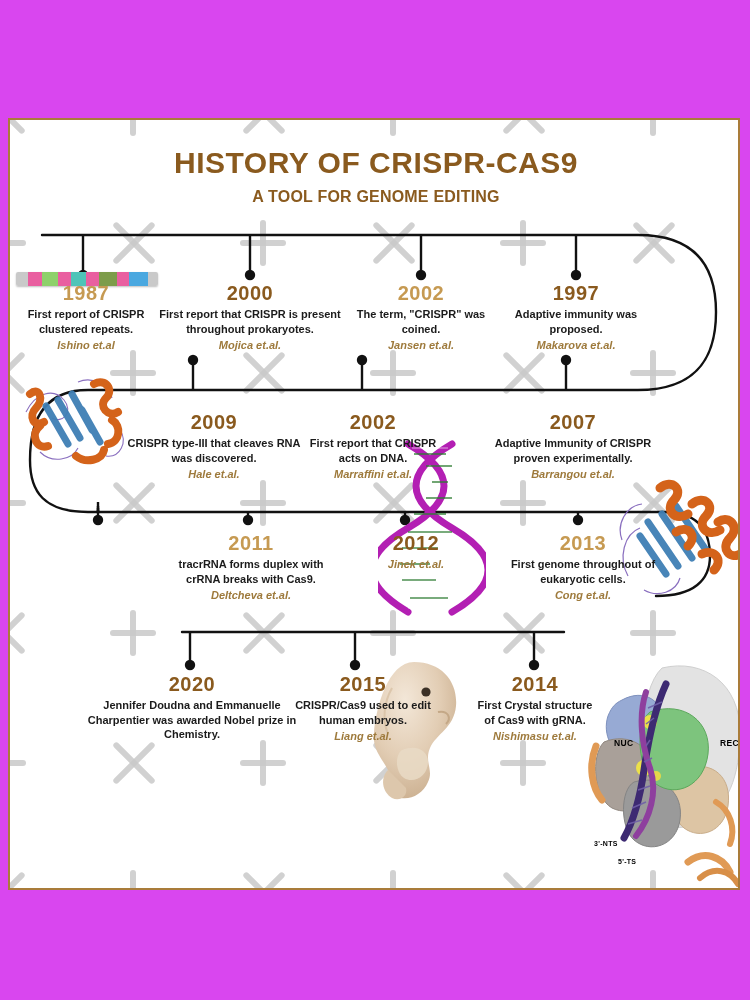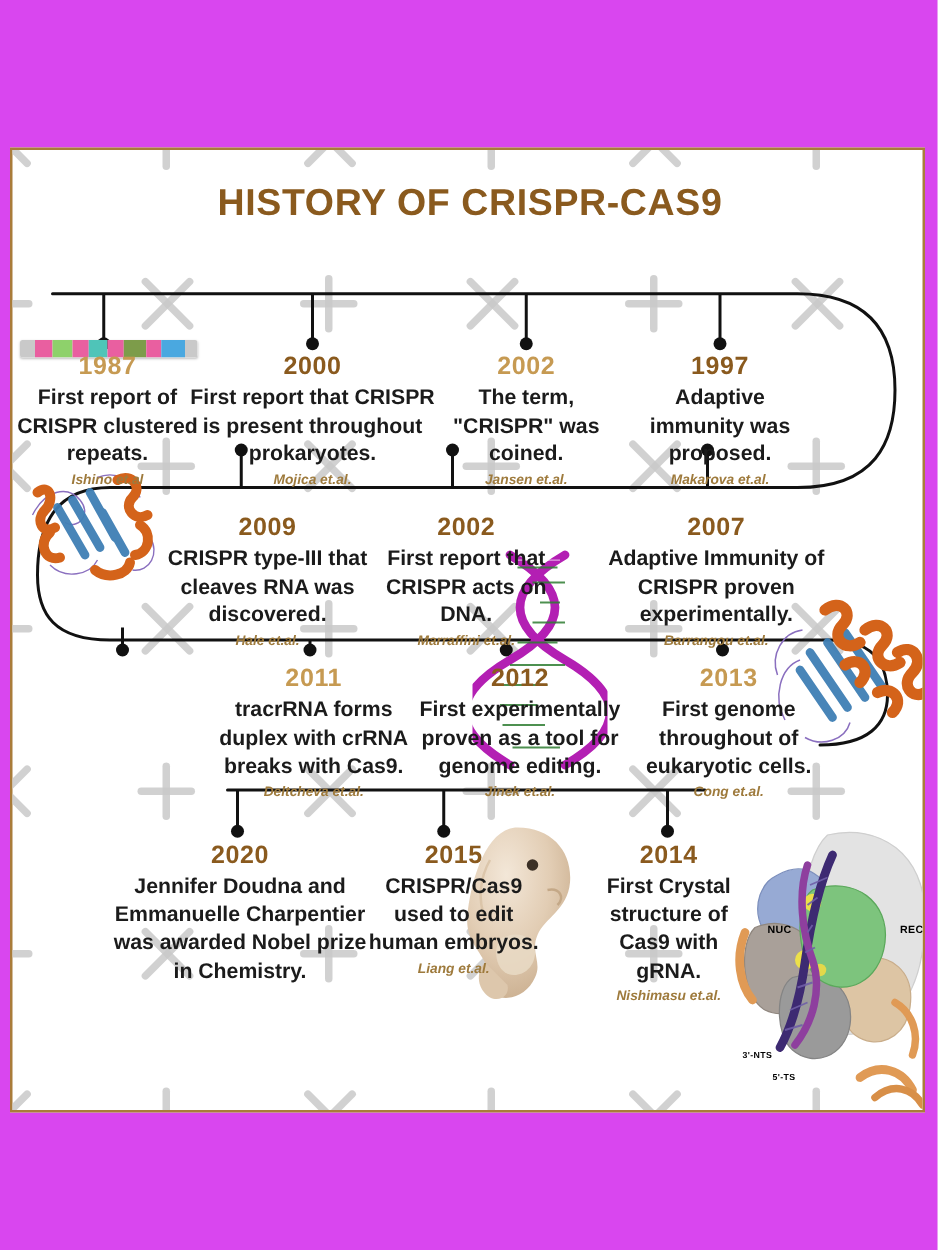--- a/index.html
+++ b/index.html
@@ -96,21 +96,21 @@
   .evt .year {
     color: #c69a52;
     font-size: 20px;
     font-weight: bold;
     line-height: 1.05;
     margin-bottom: 3px;
     letter-spacing: .5px;
   }
   .evt .desc {
     color: #1b1b1b;
-    font-size: 17px;
+    font-size: 11px;
     font-weight: bold;
     line-height: 1.33;
   }
   .evt .cite {
     color: #9e7a3c;
     font-size: 11px;
     font-style: italic;
     font-weight: bold;
     line-height: 1.4;
     margin-top: 2px;
@@ -314,20 +314,21 @@
         <div class="wm wm-ex" style="left: 490px; top: 750px; width: 46px; height: 46px;">
           <i class="a" style="background: rgb(201, 201, 201);"></i>
           <i class="b" style="background: rgb(201, 201, 201);"></i>
         </div>
         <div class="wm wm-plus" style="left: 620px; top: 750px; width: 46px; height: 46px;">
           <i class="v" style="background: rgb(201, 201, 201);"></i>
         </div>
       </div>
 
     <div id="title">HISTORY OF CRISPR-CAS9</div>
+    <div id="subtitle">A TOOL FOR GENOME EDITING</div>
 
     <svg id="track" viewBox="0 0 732 772">
 
       <path d="M 32 115 L 628 115
                C 690 115 706 152 706 192
                C 706 234 690 270 628 270
                L 78 270
                C 28 270 20 310 20 340
                C 20 372 34 392 78 392
                L 654 392
@@ -562,21 +563,20 @@
 
 
     <div class="evt" style="left:152px; top:413px; width:178px;">
       <div class="year">2011</div>
       <div class="desc">tracrRNA forms duplex with crRNA breaks with Cas9.</div>
       <div class="cite">Deltcheva et.al.</div>
     </div>
 
     <div class="evt dark" style="left:322px; top:413px; width:168px;">
       <div class="year">2012</div>
-      <div class="desc">First experimentally proven as a tool for genome editing.</div>
       <div class="cite">Jinek et.al.</div>
     </div>
 
     <div class="evt" style="left:490px; top:413px; width:166px;">
       <div class="year">2013</div>
       <div class="desc">First genome throughout of eukaryotic cells.</div>
       <div class="cite">Cong et.al.</div>
     </div>
 
     <div class="evt dark" style="left:74px; top:554px; width:216px;">

